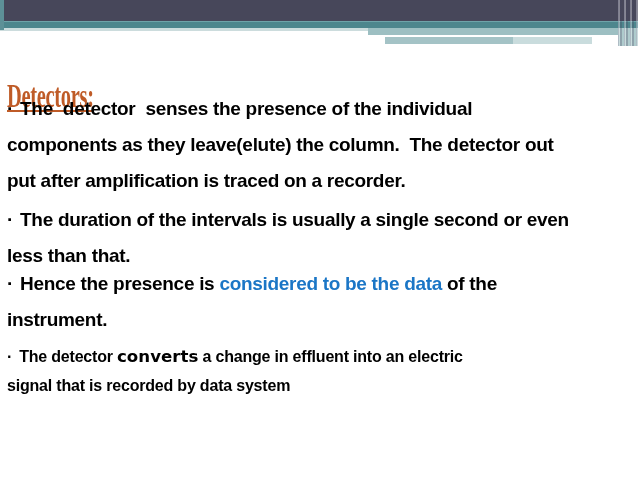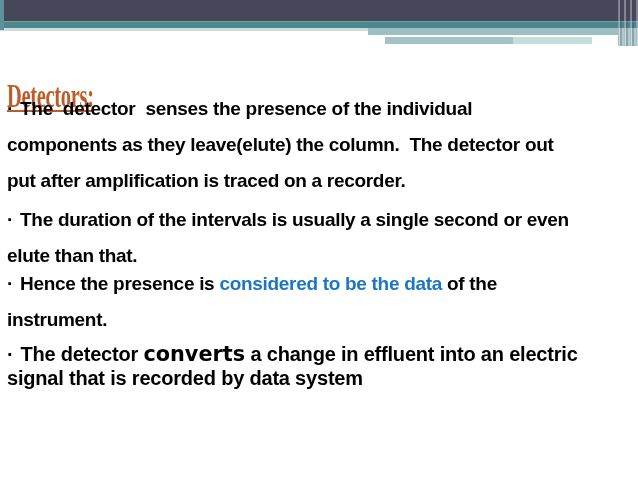--- a/index.html
+++ b/index.html
@@ -78,22 +78,22 @@
     font-weight:bold;
     color:#000000;
     white-space:pre-wrap;
   }
   .para-large{
     font-size:19px;
     line-height:36px;
     letter-spacing:-0.3px;
   }
   .para-small{
-    font-size:20px;
-    line-height:24px;
+    font-size:16px;
+    line-height:29px;
     letter-spacing:-0.2px;
   }
   .p1{top:91px;}
   .p2{top:202px;}
   .p3{top:266px;}
   .p4{top:342px;}
   .bullet-marker{
     display:inline-block;
     margin-right:7px;
   }
@@ -120,21 +120,21 @@
 
   <div class="title-wrap">
     <h1 class="slide-title">Detectors:</h1>
   </div>
 
   <p class="bullet-para para-large p1"><span class="bullet-marker">·</span><span>The  detector  senses the presence of the individual
 components as they leave(elute) the column.  The detector out
 put after amplification is traced on a recorder.</span></p>
 
   <p class="bullet-para para-large p2"><span class="bullet-marker">·</span><span>The duration of the intervals is usually a single second or even
-elute than that.</span></p>
+less than that.</span></p>
 
   <p class="bullet-para para-large p3"><span class="bullet-marker">·</span><span>Hence the presence is </span><span class="seg-blue">considered to be the data</span><span> of the
 instrument.</span></p>
 
   <p class="bullet-para para-small p4"><span class="bullet-marker">·</span><span>The detector </span><span class="seg-alt">converts</span><span> a change in effluent into an electric
 signal that is recorded by data system</span></p>
 
 </div>
 
 </body></html>

